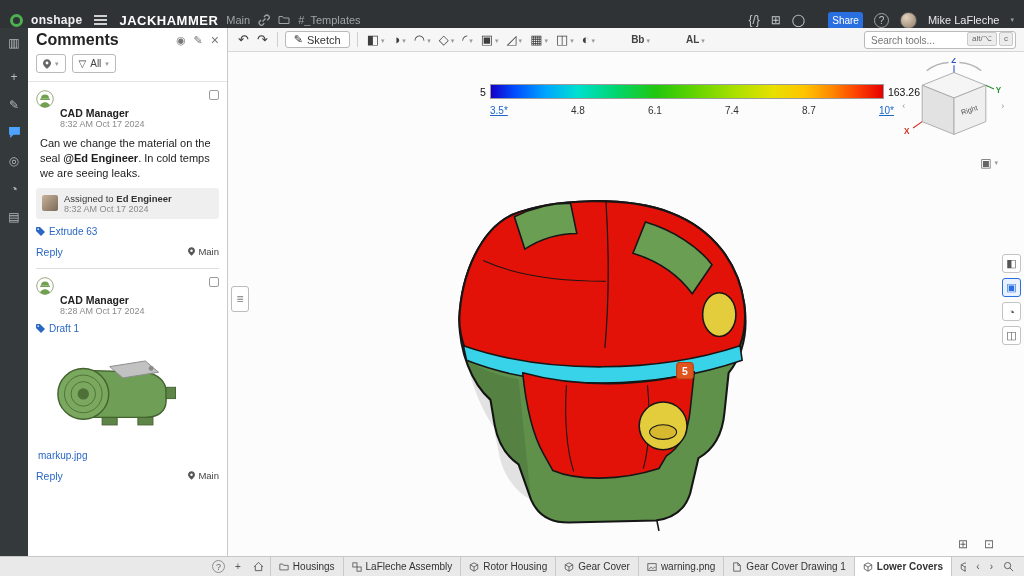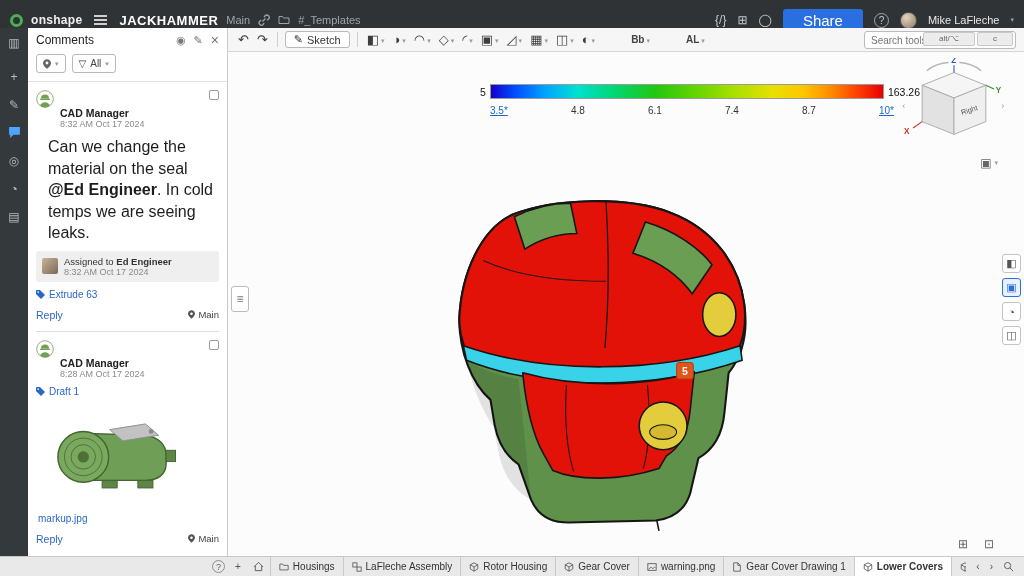--- a/index.html
+++ b/index.html
@@ -12,57 +12,57 @@
          display:flex; align-items:center; gap:8px; padding:0 10px; color:#d6d6d6; }
   .logo { width:13px; height:13px; border-radius:50%; border:3px solid #4cb04e; flex:0 0 auto; }
   .brand { font-size:12px; font-weight:bold; color:#f0f0f0; letter-spacing:.3px; }
   .burger { width:13px; display:flex; flex-direction:column; gap:2px; margin:0 4px; cursor:pointer; }
   .burger i { display:block; height:2px; background:#cfcfcf; }
   .doctitle { font-size:13px; font-weight:bold; color:#fff; letter-spacing:.5px; }
   .subtle { font-size:11px; color:#9fa4a8; }
   .hdr .ic { width:12px; height:12px; color:#9fa4a8; }
   .hdr-right { margin-left:auto; display:flex; align-items:center; gap:11px; }
   .hicon { font-size:12px; color:#c4c8cb; cursor:pointer; }
-  .share-btn { background:#2a6fe0; color:#fff; font-size:15px; border:none; border-radius:3px;
-               padding:3px 20px; cursor:pointer; }
+  .share-btn { background:#2a6fe0; color:#fff; font-size:10px; border:none; border-radius:3px;
+               padding:3px 4px; cursor:pointer;margin-left:12px; }
   .help-circle { width:15px; height:15px; border:1px solid #9fa4a8; border-radius:50%;
                  font-size:10px; color:#c4c8cb; display:flex; align-items:center; justify-content:center; }
   .uavatar { width:17px; height:17px; border-radius:50%;
              background:radial-gradient(circle at 35% 30%, #e3d2bd, #8d7a66); border:1px solid #555; }
   .uname { font-size:11px; color:#e8e8e8; }
   .caret { font-size:7px; color:#9b9b9b; }
 
   
   .rail { position:absolute; left:0; top:28px; bottom:20px; width:28px; background:#34393c;
           display:flex; flex-direction:column; align-items:center; padding-top:8px; gap:12px; }
   .rail .ritem { width:18px; height:16px; color:#b7bcbf; font-size:12px; text-align:center; cursor:pointer; }
   .rail .ritem.first { margin-bottom:6px; }
   .rail .active-bubble { color:#4da3ff; }
   .rail .ic { width:13px; height:13px; }
 
   
   .panel { position:absolute; left:28px; top:28px; width:200px; bottom:20px; background:#fff;
            border-right:1px solid #c9c9c9; overflow:hidden; font-size:11px; color:#222; }
   .panel-hd { height:24px; display:flex; align-items:center; padding:0 8px; gap:8px; }
-  .panel-title { font-weight:normal; font-size:12px; }
+  .panel-title { font-weight:bold; font-size:16px; }
   .panel-hd .sp { flex:1; }
   .phicon { color:#777; font-size:11px; cursor:pointer; }
   .pclose { color:#777; font-size:14px; cursor:pointer; line-height:1; }
   .filters { display:flex; gap:6px; padding:2px 8px 8px; border-bottom:1px solid #e4e4e4; }
   .chip { display:flex; align-items:center; gap:4px; border:1px solid #b9b9b9; border-radius:3px;
           background:#fff; height:19px; padding:0 6px; font-size:10px; color:#444; cursor:pointer; }
   .chip .ic { width:8px; height:10px; color:#666; }
   .cblock { padding:8px 8px 0; }
   .crow { display:flex; gap:6px; align-items:flex-start; }
   .avatar { width:18px; height:18px; flex:0 0 auto; }
   .cmeta { flex:1; }
   .cauthor { font-weight:bold; font-size:10.5px;margin-top:17px; }
   .ctime { font-size:9px; color:#8a8a8a; }
   .checkbox { width:10px; height:10px; border:1px solid #9b9b9b; border-radius:2px; background:#fff; cursor:pointer; }
-  .cbody { margin:7px 0 0 12px; font-size:16px; line-height:1.35; color:#1d1d1d; }
+  .cbody { margin:7px 0 0 4px; font-size:11px; line-height:1.35; color:#1d1d1d; }
   .mention { font-weight:bold; }
   .assign { margin:7px 0 0; background:#efefef; border-radius:3px; padding:5px 6px;
             display:flex; gap:6px; align-items:center; }
   .assign-avatar { width:16px; height:16px; border-radius:2px;
                    background:linear-gradient(135deg,#c9b29a,#7a6a58); flex:0 0 auto; }
   .assign-line { font-size:9.5px; color:#333; }
   .tagrow { display:flex; align-items:center; gap:4px; margin-top:7px; color:#2a67c4; font-size:10px; cursor:pointer; }
   .tagrow .ic { width:9px; height:9px; color:#2a67c4; }
   .replyrow { display:flex; align-items:center; margin-top:9px; }
   .reply { color:#2a67c4; font-size:10.5px; cursor:pointer; text-decoration:none; }
@@ -81,21 +81,21 @@
   .vsep { width:1px; height:15px; background:#cfcfcf; margin:0 3px; }
   .sketch-btn { border:1px solid #b9b9b9; background:#fff; border-radius:3px; padding:1px 8px;
                 font-size:11px; color:#333; display:flex; align-items:center; gap:4px; cursor:pointer; }
   .txt-tool { font-size:10px; font-weight:bold; color:#444;padding-left:28px; }
   .search-wrap { margin-left:auto; position:relative; width:152px; }
   .search-wrap input { width:100%; height:18px; border:1px solid #bbb; border-radius:3px;
                        font-size:10px; padding:0 44px 0 6px; color:#555; background:#fff;
                        font-family:"Liberation Sans", sans-serif; }
   .keys { position:absolute; right:3px; top:2px; display:flex; gap:2px; }
   .key { font-size:8px; color:#666; background:#ececec; border:1px solid #c9c9c9; border-radius:2px;
-         padding:0 15px; line-height:12px; }
+         padding:0 4px; line-height:12px; }
 
   
   .canvas { position:absolute; left:228px; top:52px; right:0; bottom:20px; background:#fcfcfd; overflow:hidden; }
   .legend-controls { position:absolute; top:10px; left:282px; display:flex; align-items:center; gap:8px;
                      font-size:10px; color:#666; }
   .lc-value { color:#222; font-size:10.5px; display:flex; align-items:center; gap:4px; cursor:pointer; }
   .lc-gap { width:14px; }
   .legend-row { position:absolute; top:32px; left:252px; width:440px; display:flex; align-items:center; gap:4px; }
   .legend-min,.legend-max { font-size:10.5px; color:#111; }
   .gradient { flex:1; height:15px; border:1px solid #9a9a9a;

